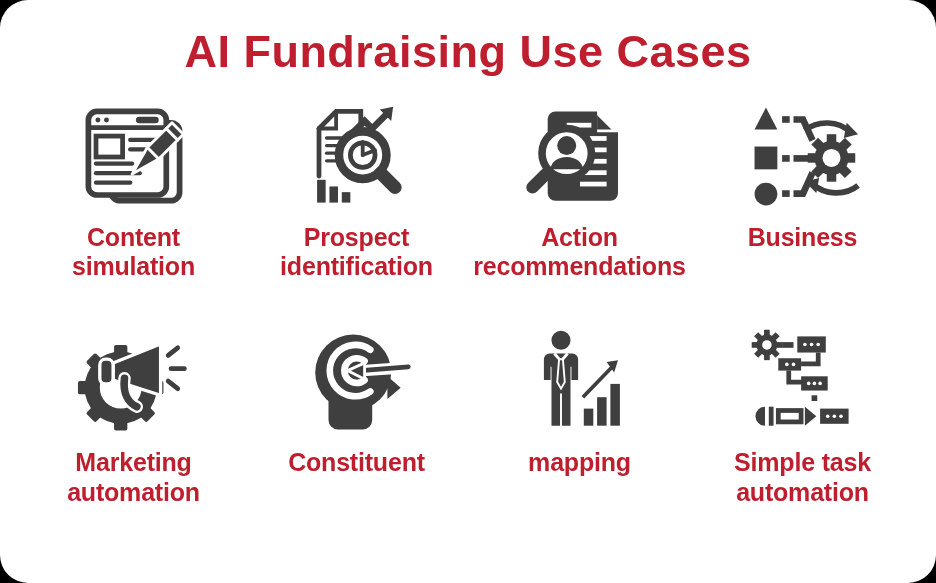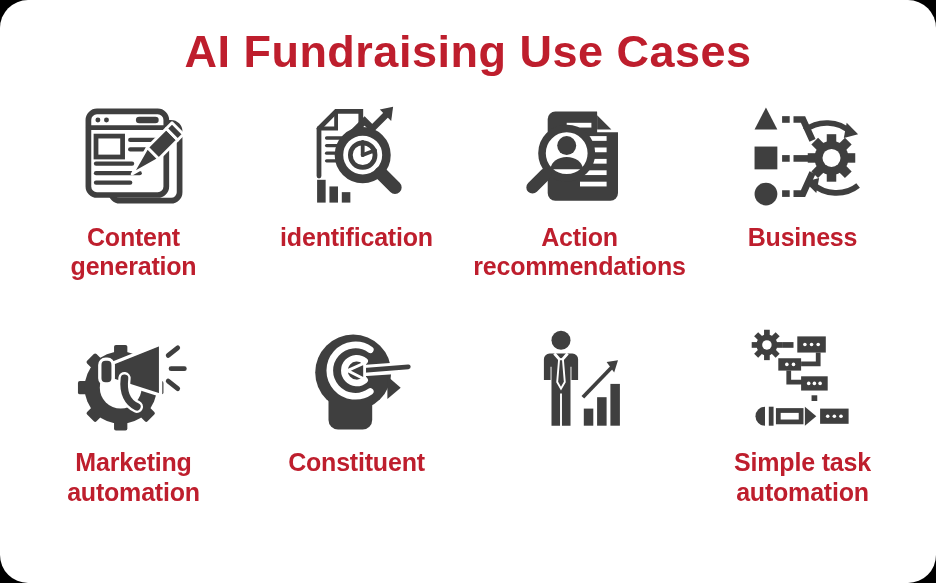--- a/index.html
+++ b/index.html
@@ -62,21 +62,21 @@
             <line x1="20" y1="87" x2="56" y2="87" stroke="currentColor" stroke-width="4.5"></line>
             <g stroke="#fff" stroke-width="3" stroke-linejoin="round">
               <polygon points="74,50 94,30 106,42 86,62" fill="currentColor"></polygon>
               <polygon points="94,30 100,24 112,36 106,42" fill="currentColor"></polygon>
               <polygon points="74,50 86,62 58,78" fill="currentColor"></polygon>
             </g>
           </svg>
         </div>
         <div class="label">
           <span>Content</span>
-          <span>generation</span>
+          <span>simulation</span>
         </div>
       </div>
 
       <div class="cell">
         <div class="icon-wrap">
           <svg viewBox="0 0 120 120" stroke-linecap="round">
             <path d="M20 30 L38 12 H64 V40" fill="none" stroke="currentColor" stroke-width="5"></path>
             <path d="M20 30 V80" stroke="currentColor" stroke-width="5"></path>
             <path d="M38 14 V30 H22" fill="none" stroke="currentColor" stroke-width="4"></path>
             <line x1="28" y1="40" x2="46" y2="40" stroke="currentColor" stroke-width="3.5"></line>
@@ -89,20 +89,21 @@
             <path d="M52 38 L68 22 L76 30 L92 14" fill="none" stroke="currentColor" stroke-width="7"></path>
             <polygon points="84,10 98,7 96,22" fill="currentColor"></polygon>
             <circle cx="66" cy="58" r="25" fill="#fff" stroke="currentColor" stroke-width="9"></circle>
             <circle cx="66" cy="58" r="13" fill="none" stroke="currentColor" stroke-width="5"></circle>
             <line x1="66" y1="58" x2="66" y2="44" stroke="currentColor" stroke-width="4"></line>
             <line x1="66" y1="58" x2="79" y2="53" stroke="currentColor" stroke-width="4"></line>
             <line x1="85" y1="77" x2="100" y2="92" stroke="currentColor" stroke-width="14"></line>
           </svg>
         </div>
         <div class="label">
+          <span>Prospect</span>
           <span>identification</span>
         </div>
       </div>
 
       <div class="cell">
         <div class="icon-wrap">
           <svg viewBox="0 0 120 120" stroke-linecap="round">
             <path d="M34 12 h44 l22 22 v64 a8 8 0 0 1 -8 8 h-58 a8 8 0 0 1 -8 -8 v-78 a8 8 0 0 1 8 -8 z" fill="currentColor"></path>
             <polygon points="78,10 102,34 78,34" fill="#fff"></polygon>
             <polygon points="78,16 78,31 93,31" fill="currentColor"></polygon>
@@ -215,20 +216,21 @@
             <polyline points="33,30 40,38 47,30" stroke="#fff" stroke-width="3" fill="none"></polyline>
             <polygon points="38,36 42,36 44,60 40,67 36,60" fill="currentColor" stroke="#fff" stroke-width="2"></polygon>
             <rect x="64" y="88" width="10" height="18" fill="currentColor"></rect>
             <rect x="78" y="76" width="10" height="30" fill="currentColor"></rect>
             <rect x="92" y="62" width="10" height="44" fill="currentColor"></rect>
             <line x1="63" y1="76" x2="94" y2="44" stroke="currentColor" stroke-width="4"></line>
             <polygon points="88,39 100,37 96,50" fill="currentColor"></polygon>
           </svg>
         </div>
         <div class="label">
+          <span>mapping</span>
         </div>
       </div>
 
       <div class="cell">
         <div class="icon-wrap">
           <svg viewBox="0 0 120 120">
             <g transform="translate(22,21)" fill="currentColor">
               <rect x="-3" y="-16" width="6" height="8"></rect>
               <rect x="-3" y="-16" width="6" height="8" transform="rotate(45)"></rect>
               <rect x="-3" y="-16" width="6" height="8" transform="rotate(90)"></rect>

